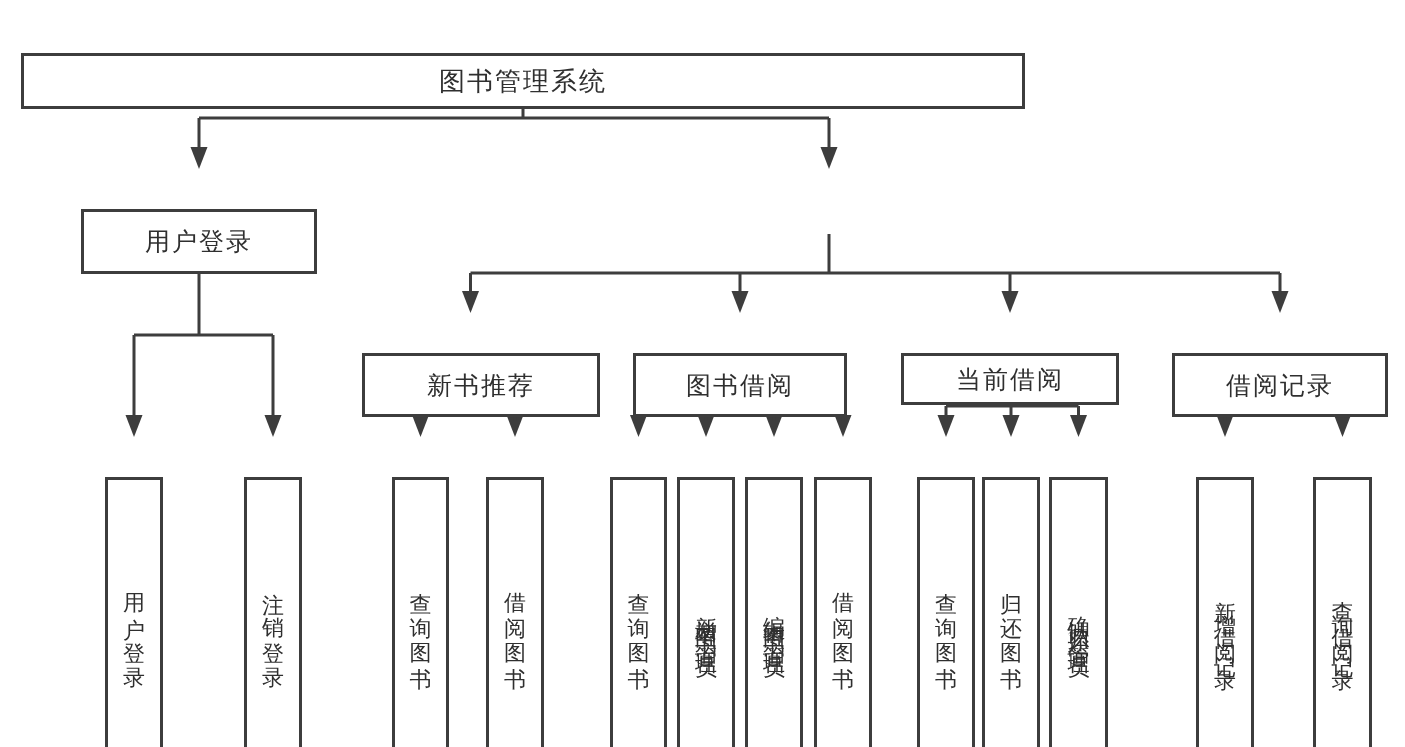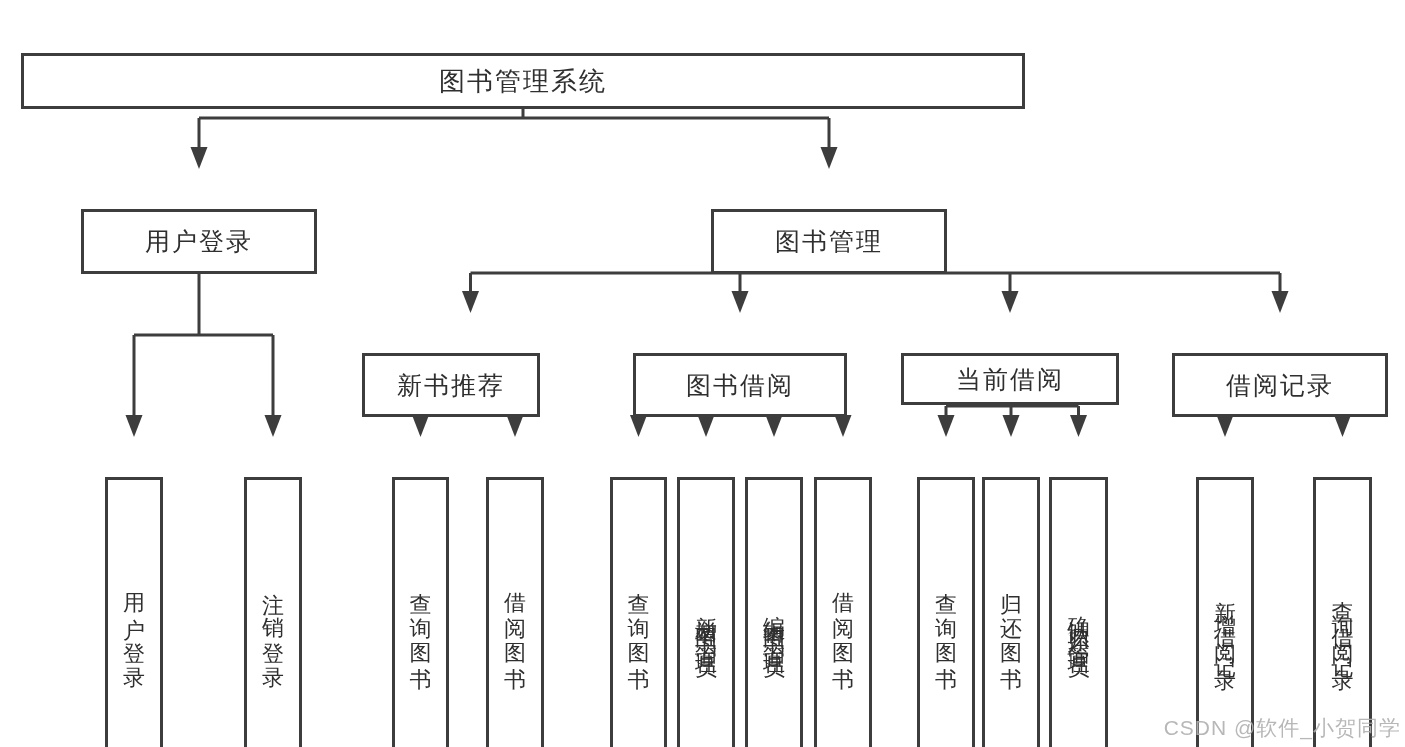--- a/index.html
+++ b/index.html
@@ -65,31 +65,27 @@
       <polygon points="834.5,415 851.5,415 843,437" fill="#3d3d3d"></polygon>
       <path d="M 740 377 V 406 M 638.5 406 H 843 M 638.5 406 V 421 M 706 406 V 421 M 774 406 V 421 M 843 406 V 421" fill="none" stroke="#3d3d3d" stroke-width="3"></path>
       <polygon points="937.5,415 954.5,415 946,437" fill="#3d3d3d"></polygon>
       <polygon points="1002.5,415 1019.5,415 1011,437" fill="#3d3d3d"></polygon>
       <polygon points="1070,415 1087,415 1078.5,437" fill="#3d3d3d"></polygon>
       <path d="M 1010 377 V 406 M 946 406 H 1078.5 M 946 406 V 421 M 1011 406 V 421 M 1078.5 406 V 421" fill="none" stroke="#3d3d3d" stroke-width="3"></path>
       <polygon points="1216.5,415 1233.5,415 1225,437" fill="#3d3d3d"></polygon>
       <polygon points="1334,415 1351,415 1342.5,437" fill="#3d3d3d"></polygon>
       <path d="M 1280 377 V 406 M 1225 406 H 1342.5 M 1225 406 V 421 M 1342.5 406 V 421" fill="none" stroke="#3d3d3d" stroke-width="3"></path>
     </svg>
-  <div id="watermark">CSDN @软件_小贺同学</div>
 <div class="node root" style="left: 21px; top: 13px; width: 1004px; height: 56px;">
       <span class="lbl">图书管理系统</span>
     </div>
     <div class="node" style="left: 81px; top: 169px; width: 236px; height: 65px;">
       <span class="lbl">用户登录</span>
     </div>
-    <div class="node" style="left: 711px; top: 169px; width: 236px; height: 65px;">
-      <span class="lbl">图书管理</span>
-    </div>
-    <div class="node" style="left: 362px; top: 313px; width: 178px; height: 64px;">
+    <div class="node" style="left: 362px; top: 313px; width: 238px; height: 64px;">
       <span class="lbl">新书推荐</span>
     </div>
     <div class="node" style="left: 633px; top: 313px; width: 214px; height: 64px;">
       <span class="lbl">图书借阅</span>
     </div>
     <div class="node" style="left: 901px; top: 313px; width: 218px; height: 52px;">
       <span class="lbl">当前借阅</span>
     </div>
     <div class="node" style="left: 1172px; top: 313px; width: 216px; height: 64px; justify-content: center;">
       <span class="lbl">借阅记录</span>

